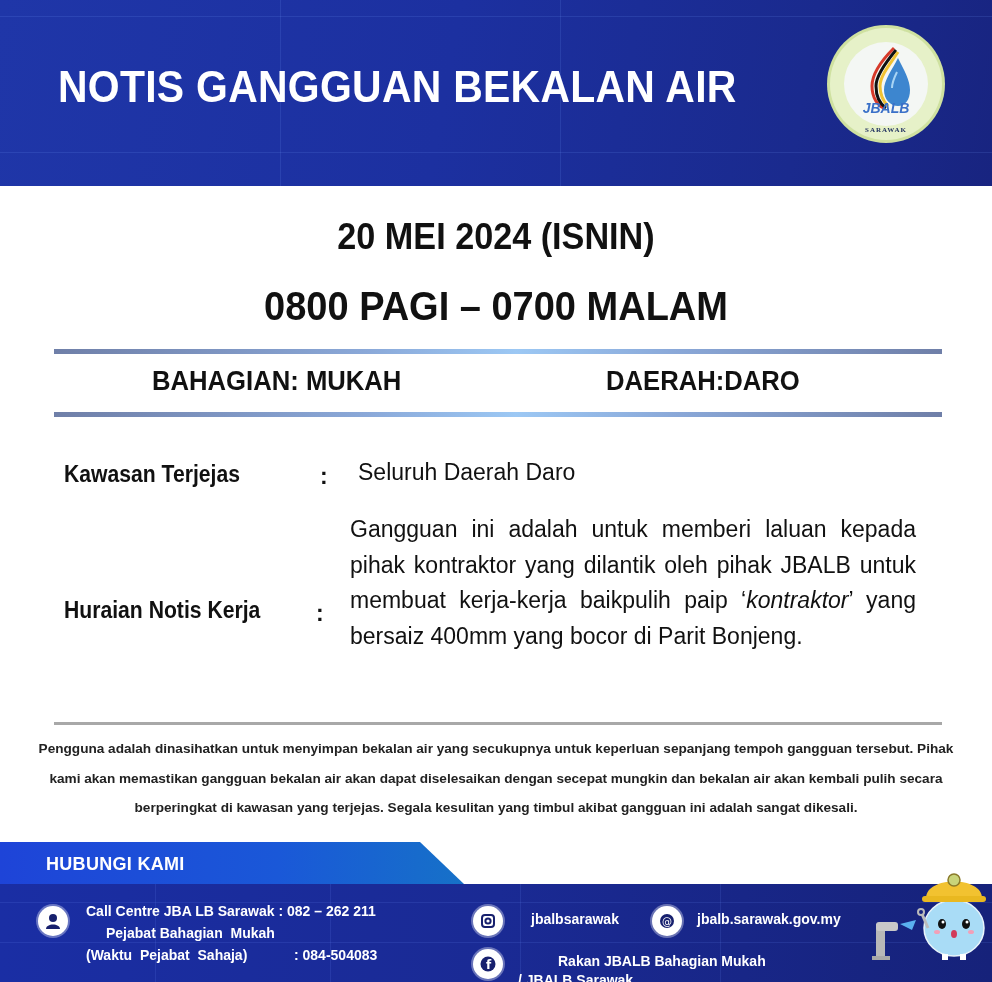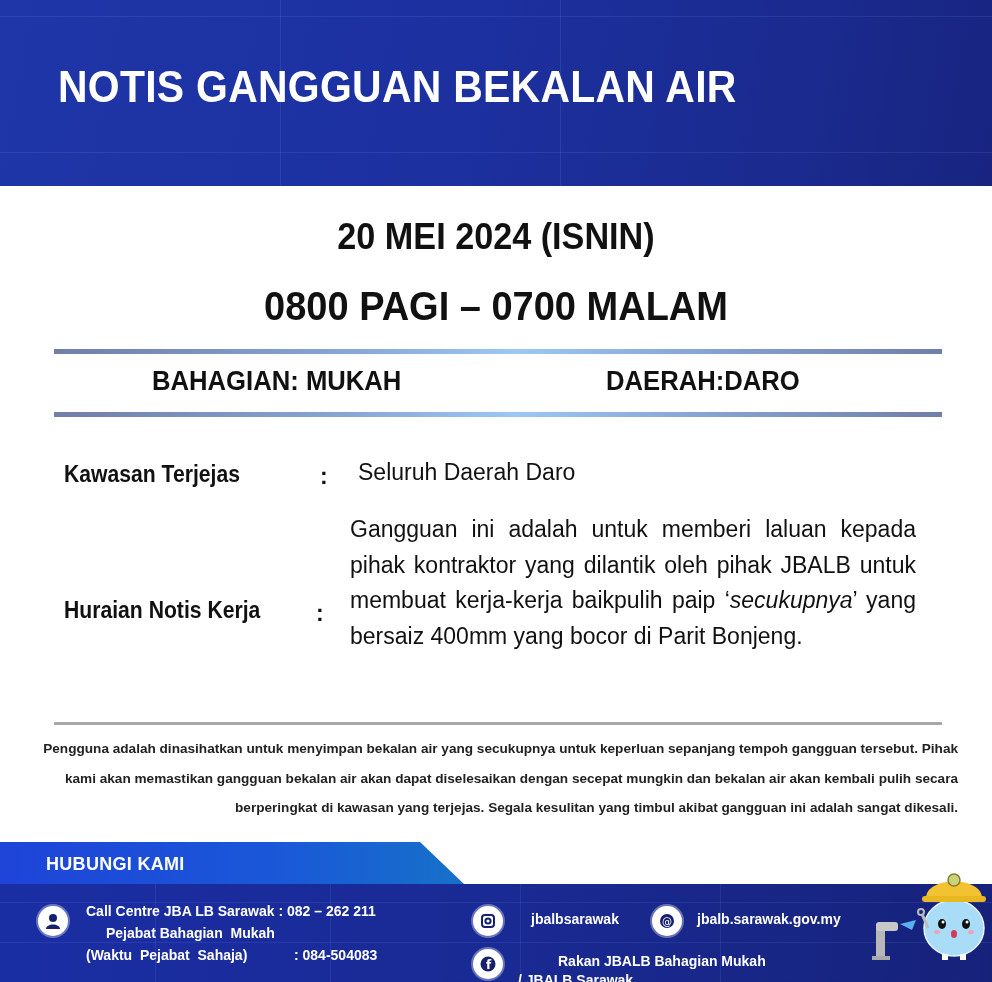--- a/index.html
+++ b/index.html
@@ -73,21 +73,21 @@
     left:350px; top:512px; width:566px; line-height:35.5px;
     text-align:justify; text-align-last:left;
   }
   .huraian-value em { font-style:italic; }
 
   .rule-grey {
     position:absolute; left:54px; top:722px; width:888px; height:3px; background:#a8a8a8;
   }
   .advice {
     position:absolute; left:34px; top:734px; width:924px;
-    font-size:13.6px; font-weight:bold; line-height:29.5px; text-align:right; color:#222;
+    font-size:13.6px; font-weight:bold; line-height:29.5px; text-align:center; color:#222;
   }
 
   .contact-tab {
     position:absolute; left:0; top:842px; width:464px; height:42px;
     background: linear-gradient(90deg, #1e44d8 0%, #1a58d8 60%, #1671c8 100%);
     clip-path: polygon(0 0, 420px 0, 464px 42px, 0 42px);
   }
   .contact-tab-label {
     position:absolute; left:46px; top:854px; font-size:18px; font-weight:bold; color:#fff; letter-spacing:0.3px;
   }
@@ -110,37 +110,49 @@
 </head>
 <body>
 
 <div class="header">
   <div class="grid-line" style="left:0;top:16px;width:992px;height:1px;"></div>
   <div class="grid-line" style="left:0;top:152px;width:992px;height:1px;"></div>
   <div class="grid-line" style="left:280px;top:0;width:1px;height:186px;"></div>
   <div class="grid-line" style="left:560px;top:0;width:1px;height:186px;"></div>
   <div class="header-title">NOTIS GANGGUAN BEKALAN AIR</div>
 
+  <div class="logo">
+    <div class="inner"></div>
+    <svg class="drop" width="48" height="64" viewBox="0 0 48 64">
+      <path d="M30 2 C18 14 8 28 8 40 C8 52 14 60 20 62" stroke="#d63a2a" stroke-width="3" fill="none"></path>
+      <path d="M32 4 C22 16 12 30 12 40 C12 50 16 58 22 62" stroke="#111" stroke-width="3" fill="none"></path>
+      <path d="M34 6 C26 18 16 30 16 40 C16 50 20 56 24 60" stroke="#f1c232" stroke-width="3" fill="none"></path>
+      <path d="M34 12 C28 24 20 34 20 44 C20 54 27 60 34 60 C41 60 46 54 46 44 C46 34 40 24 34 12 Z" fill="#3d86cf"></path>
+      <path d="M28 42 C28 36 31 30 33 26" stroke="#a8d4f4" stroke-width="2" fill="none"></path>
+    </svg>
+    <div class="brand">JBALB</div>
+    <div class="sarawak">SARAWAK</div>
+  </div>
 </div>
 
 <div class="date-line">20 MEI 2024  (ISNIN)</div>
 <div class="time-line">0800 PAGI – 0700 MALAM</div>
 
 <div class="rule top"></div>
 <div class="bahagian">BAHAGIAN: MUKAH</div>
 <div class="daerah">DAERAH:DARO</div>
 <div class="rule bottom"></div>
 
 <div class="label kawasan-label">Kawasan Terjejas</div>
 <div class="colon kawasan-colon">:</div>
 <div class="value kawasan-value">Seluruh Daerah Daro</div>
 
 <div class="label huraian-label">Huraian Notis Kerja</div>
 <div class="colon huraian-colon">:</div>
-<div class="value huraian-value"><span>Gangguan ini adalah untuk memberi laluan kepada pihak kontraktor yang dilantik oleh pihak JBALB untuk membuat kerja-kerja baikpulih paip ‘</span><em>secukupnya</em><span>’ yang bersaiz 400mm yang bocor di Parit Bonjeng.</span></div>
+<div class="value huraian-value"><span>Gangguan ini adalah untuk memberi laluan kepada pihak kontraktor yang dilantik oleh pihak JBALB untuk membuat kerja-kerja baikpulih paip ‘</span><em>kontraktor</em><span>’ yang bersaiz 400mm yang bocor di Parit Bonjeng.</span></div>
 
 <div class="rule-grey"></div>
 <div class="advice">Pengguna adalah dinasihatkan untuk menyimpan bekalan air yang secukupnya untuk keperluan sepanjang tempoh gangguan tersebut. Pihak kami akan memastikan gangguan bekalan air akan dapat diselesaikan dengan secepat mungkin dan bekalan air akan kembali pulih secara berperingkat di kawasan yang terjejas. Segala kesulitan yang timbul akibat gangguan ini adalah sangat dikesali.</div>
 
 <div class="contact-tab"></div>
 <div class="contact-tab-label">HUBUNGI KAMI</div>
 
 <div class="footer">
   <div class="gl" style="left:0;top:18px;width:992px;height:1px;"></div>
   <div class="gl" style="left:0;top:58px;width:992px;height:1px;"></div>

